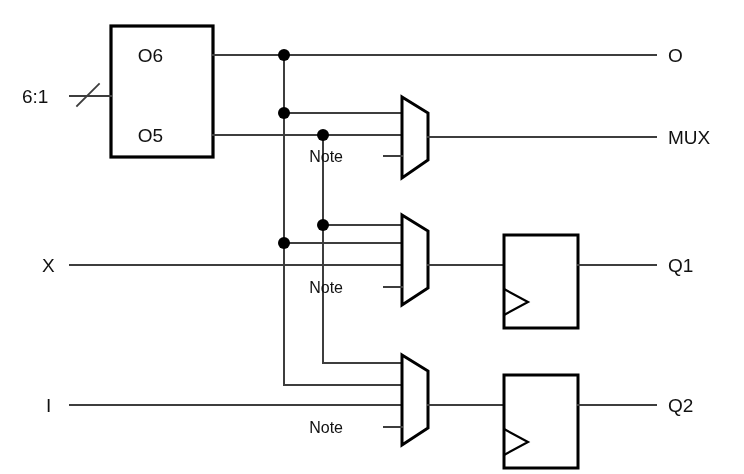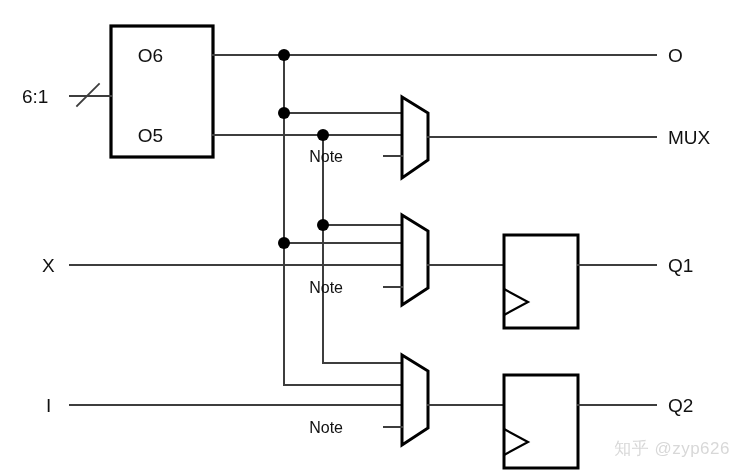--- a/index.html
+++ b/index.html
@@ -159,15 +159,14 @@
     <text class="lbl" x="668" y="144">MUX</text>
     <text class="lbl" x="668" y="272">Q1</text>
     <text class="lbl" x="668" y="412">Q2</text>
 
     <text class="lbl-note" x="343" y="162" text-anchor="end">Note</text>
     <text class="lbl-note" x="343" y="293" text-anchor="end">Note</text>
     <text class="lbl-note" x="343" y="433" text-anchor="end">Note</text>
 
   </svg>
 
-  <div class="watermark">知乎 @zyp626</div>
 
 </div>
 
 </body></html>

